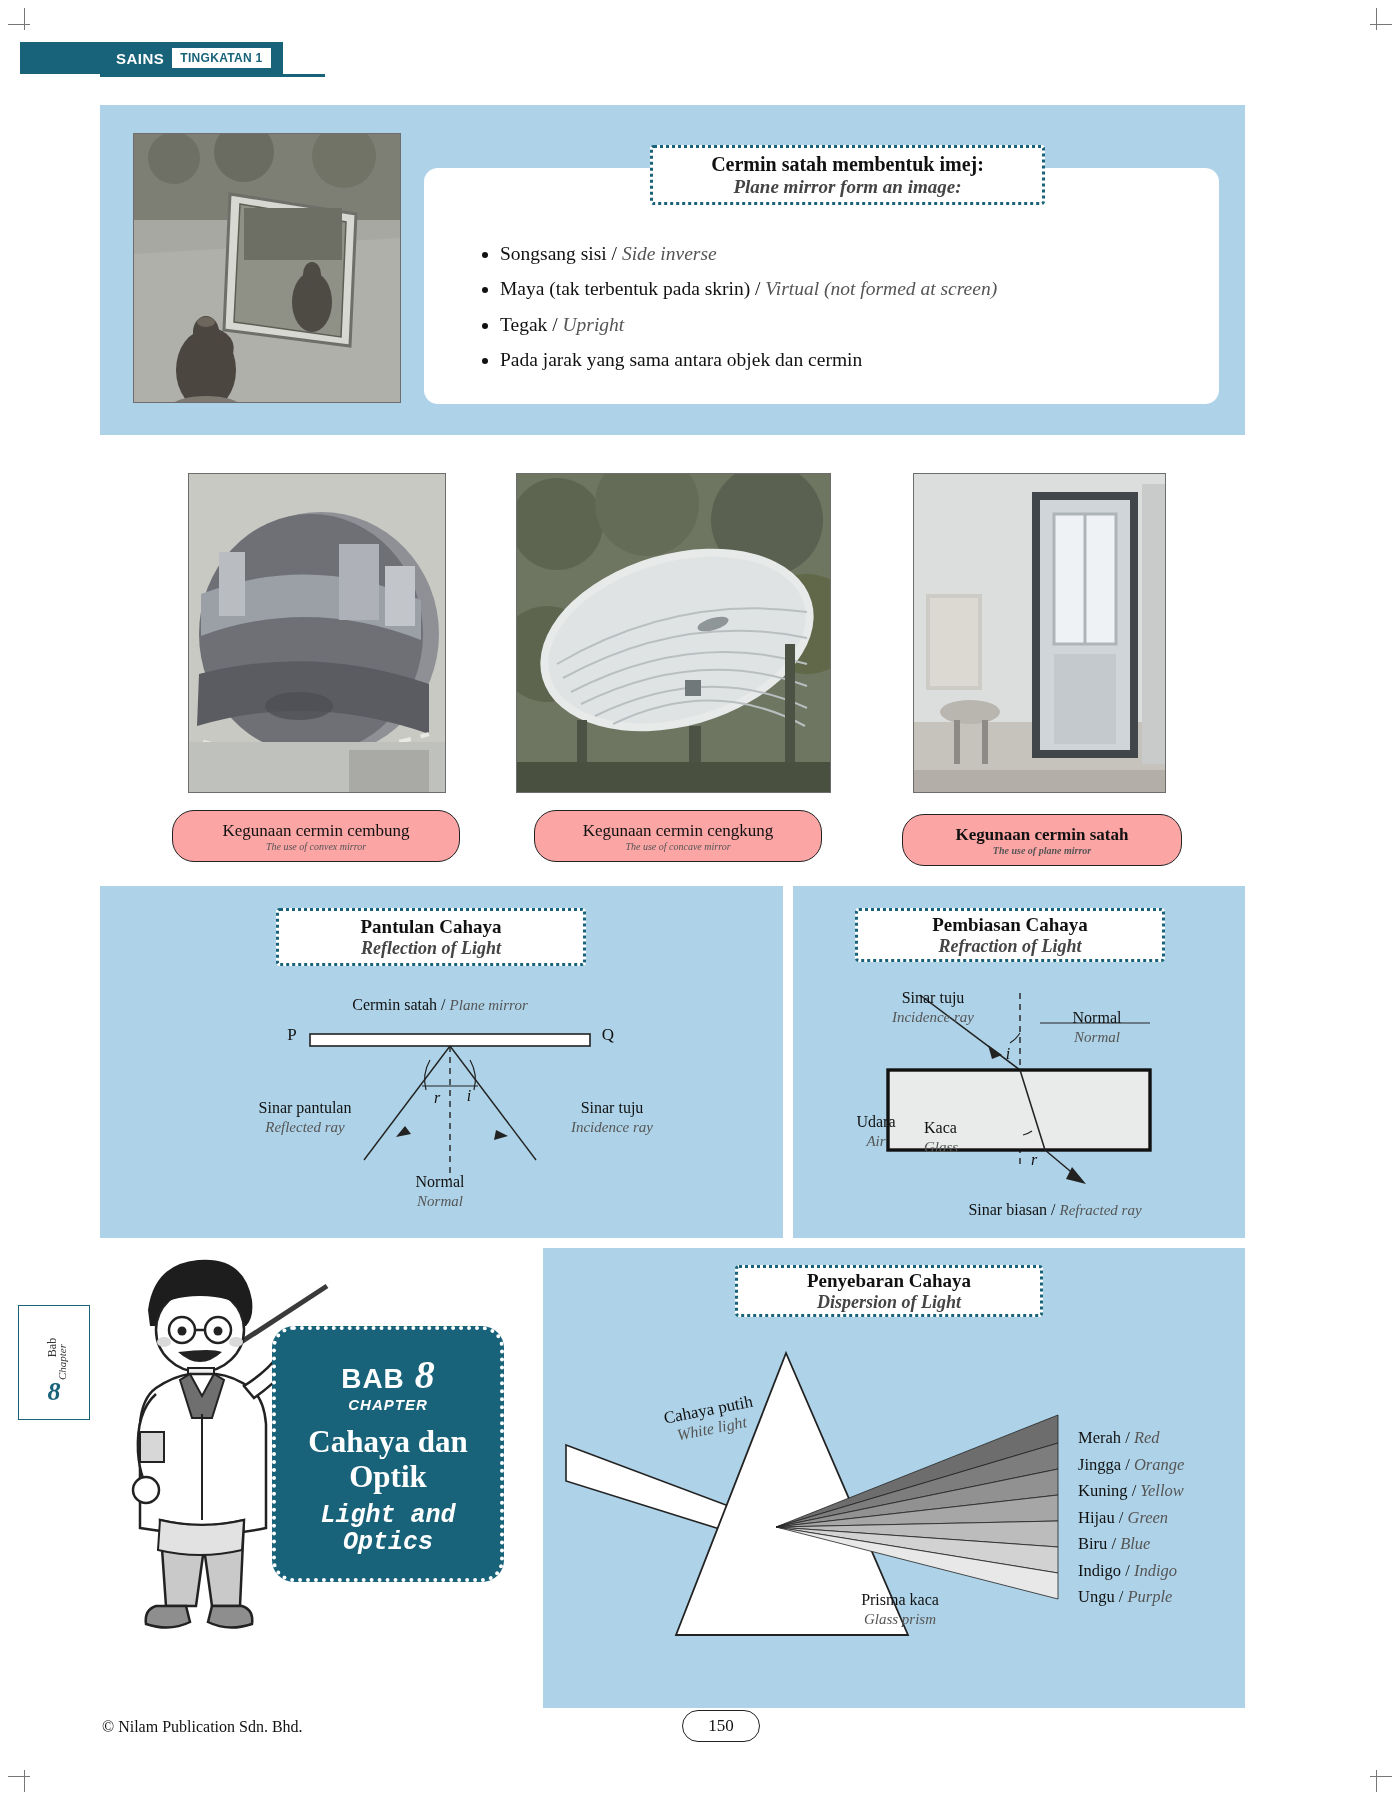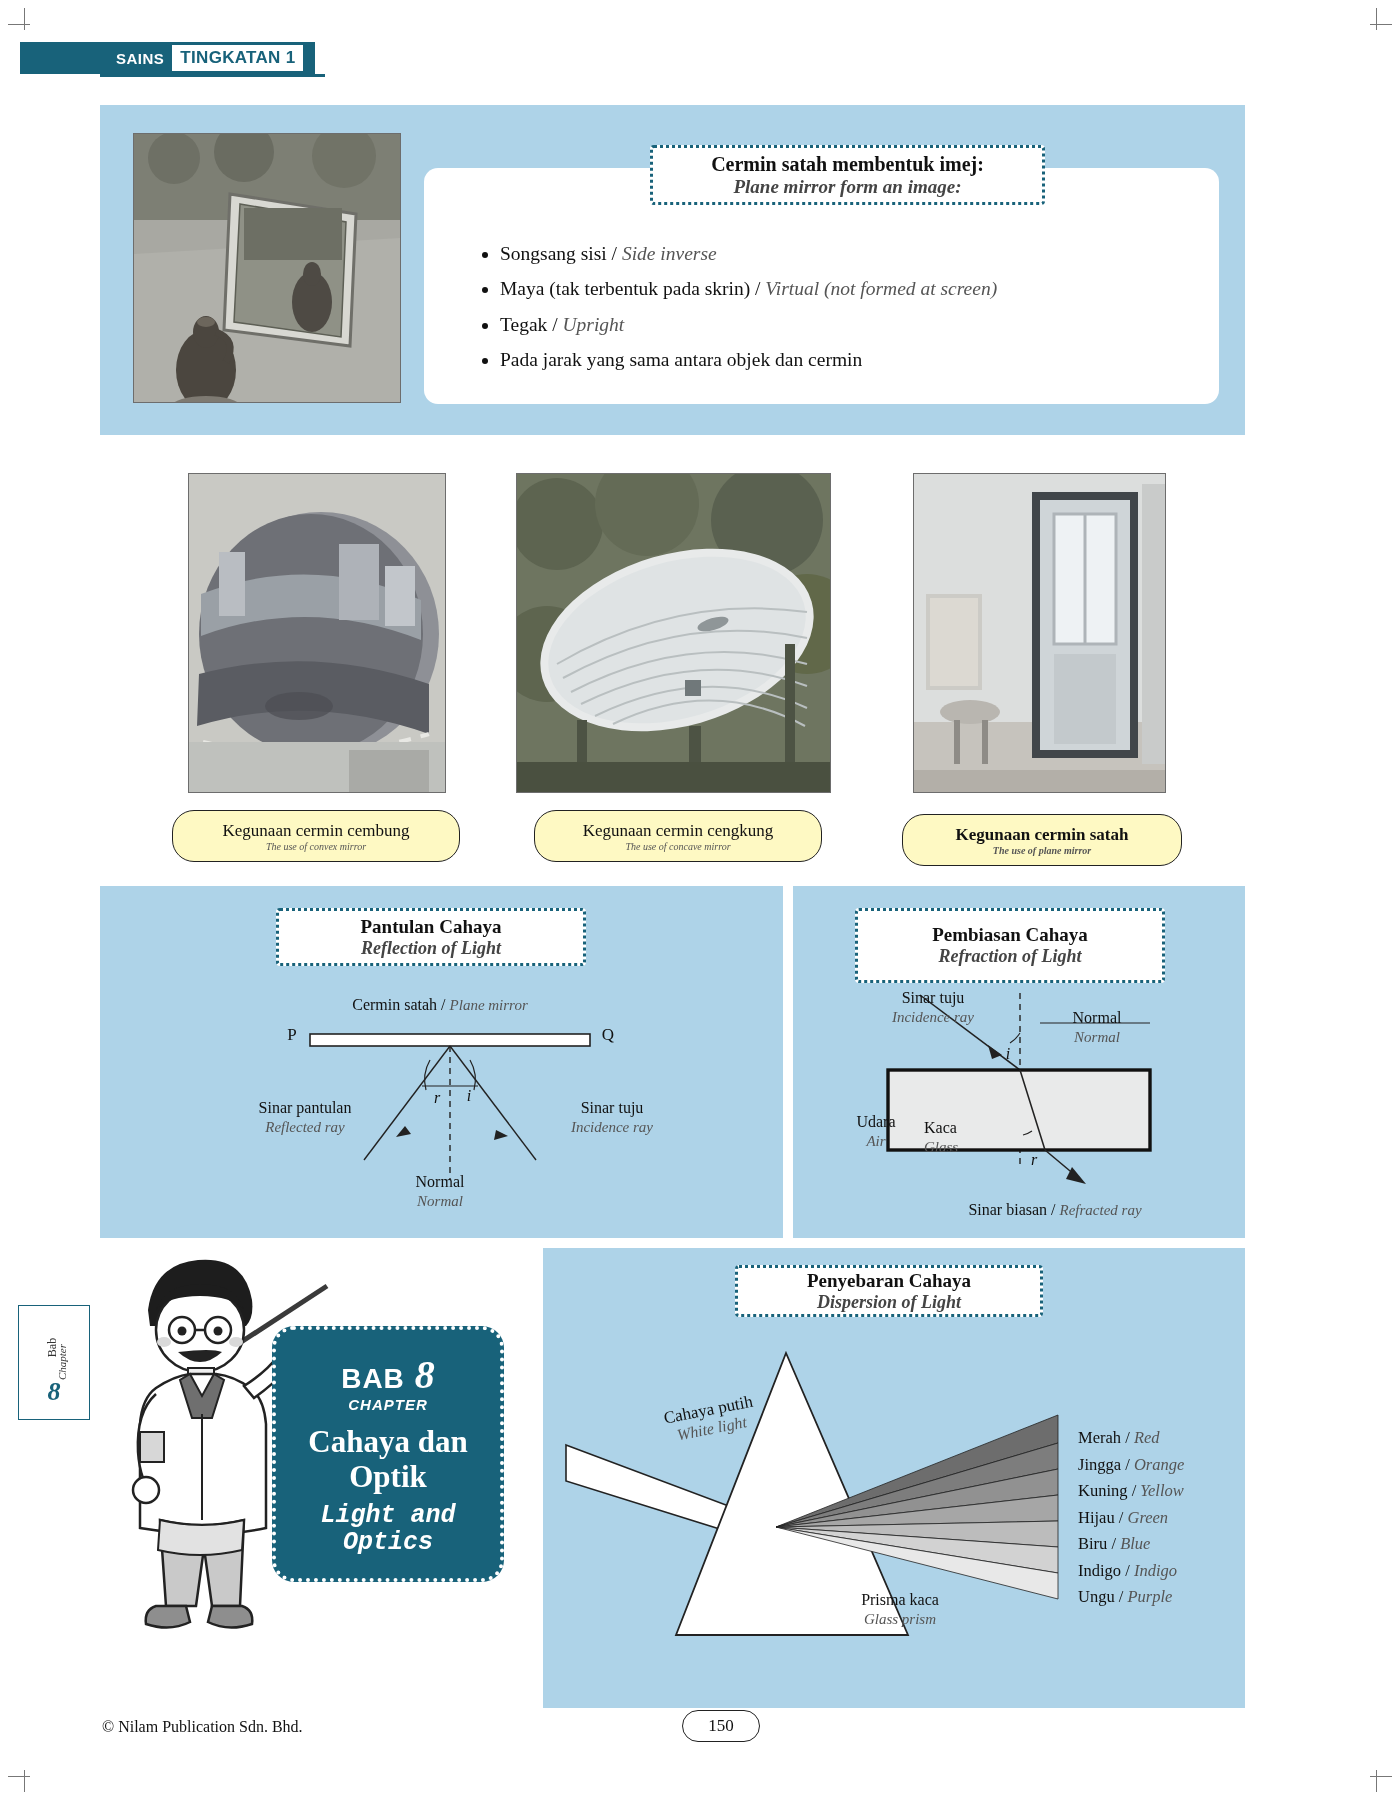--- a/index.html
+++ b/index.html
@@ -26,21 +26,21 @@
     background:#18627a; color:#fff; display:flex; align-items:center;
     padding:0 10px 0 14px; border:2px solid #18627a;
   }
   .header-tab .sains {
     font-family:"Liberation Sans", sans-serif; font-weight:bold;
     font-size:15px; letter-spacing:0.5px; color:#ffffff;
   }
   .header-tab .tingkatan {
     margin-left:8px; background:#ffffff; color:#18627a;
     font-family:"Liberation Sans", sans-serif; font-weight:bold;
-    font-size:17px; padding:3px 8px; letter-spacing:0.3px;
+    font-size:12px; padding:3px 8px; letter-spacing:0.3px;
   }
   .header-rule {
     position:absolute; left:100px; top:74px; width:225px; height:3px; background:#18627a;
   }
 
   
   .panel-top {
     position:absolute; left:100px; top:105px; width:1145px; height:330px;
     background:#aed3e8;
   }
@@ -64,42 +64,42 @@
   .bullets li .en { font-style:italic; color:#555; }
   .bullets .sub { display:block; font-style:italic; color:#555; font-size:18.5px; margin-top:4px;}
 
   
   .ph { position:absolute; background:#9a9a9a; border:1px solid #6d6d6d; overflow:hidden;}
   .ph1 { left:188px; top:473px; width:258px; height:320px; }
   .ph2 { left:516px; top:473px; width:315px; height:320px; }
   .ph3 { left:913px; top:473px; width:253px; height:320px; }
 
   .caption {
-    position:absolute; background:#fef9c3; border:1.6px solid #222; border-radius:22px;
+    position:absolute; background:#fca5a5; border:1.6px solid #222; border-radius:22px;
     display:flex; flex-direction:column; align-items:center; justify-content:center;
     height:52px;
   }
   .caption .ms { font-size:17px; color:#111; }
   .caption .en { font-size:10px; font-style:italic; color:#555; }
   .cap1 { left:172px; top:810px; width:288px; }
   .cap2 { left:534px; top:810px; width:288px; }
   .cap3 { left:902px; top:814px; width:280px;font-weight:bold; }
 
   
   .panel-ref { position:absolute; left:100px; top:886px; width:683px; height:352px; background:#aed3e8; }
   .panel-rfr { position:absolute; left:793px; top:886px; width:452px; height:352px; background:#aed3e8; }
 
   .dot-title {
     position:absolute; background:#ffffff; border:3px dotted #18627a; border-radius:4px;
     display:flex; flex-direction:column; align-items:center; justify-content:center;
   }
   .dot-title .t1 { font-weight:bold; font-size:19px; color:#111; }
   .dot-title .t2 { font-weight:bold; font-style:italic; font-size:18px; color:#444; }
   .dt-ref { left:276px; top:908px; width:310px; height:58px; }
-  .dt-rfr { left:855px; top:908px; width:310px; height:75px; }
+  .dt-rfr { left:855px; top:908px; width:310px; height:54px; }
   .dt-disp { left:735px; top:1265px; width:308px; height:52px; }
 
   .lbl { position:absolute; font-size:16px; color:#111; text-align:center; line-height:1.25; }
   .lbl .en { display:block; font-style:italic; color:#555; font-size:15px; }
   .lbl.inline .en { display:inline; }
 
   
   .chapter-tab {
     position:absolute; left:18px; top:1305px; width:72px; height:115px;
     background:#ffffff; border:1.6px solid #18627a;

